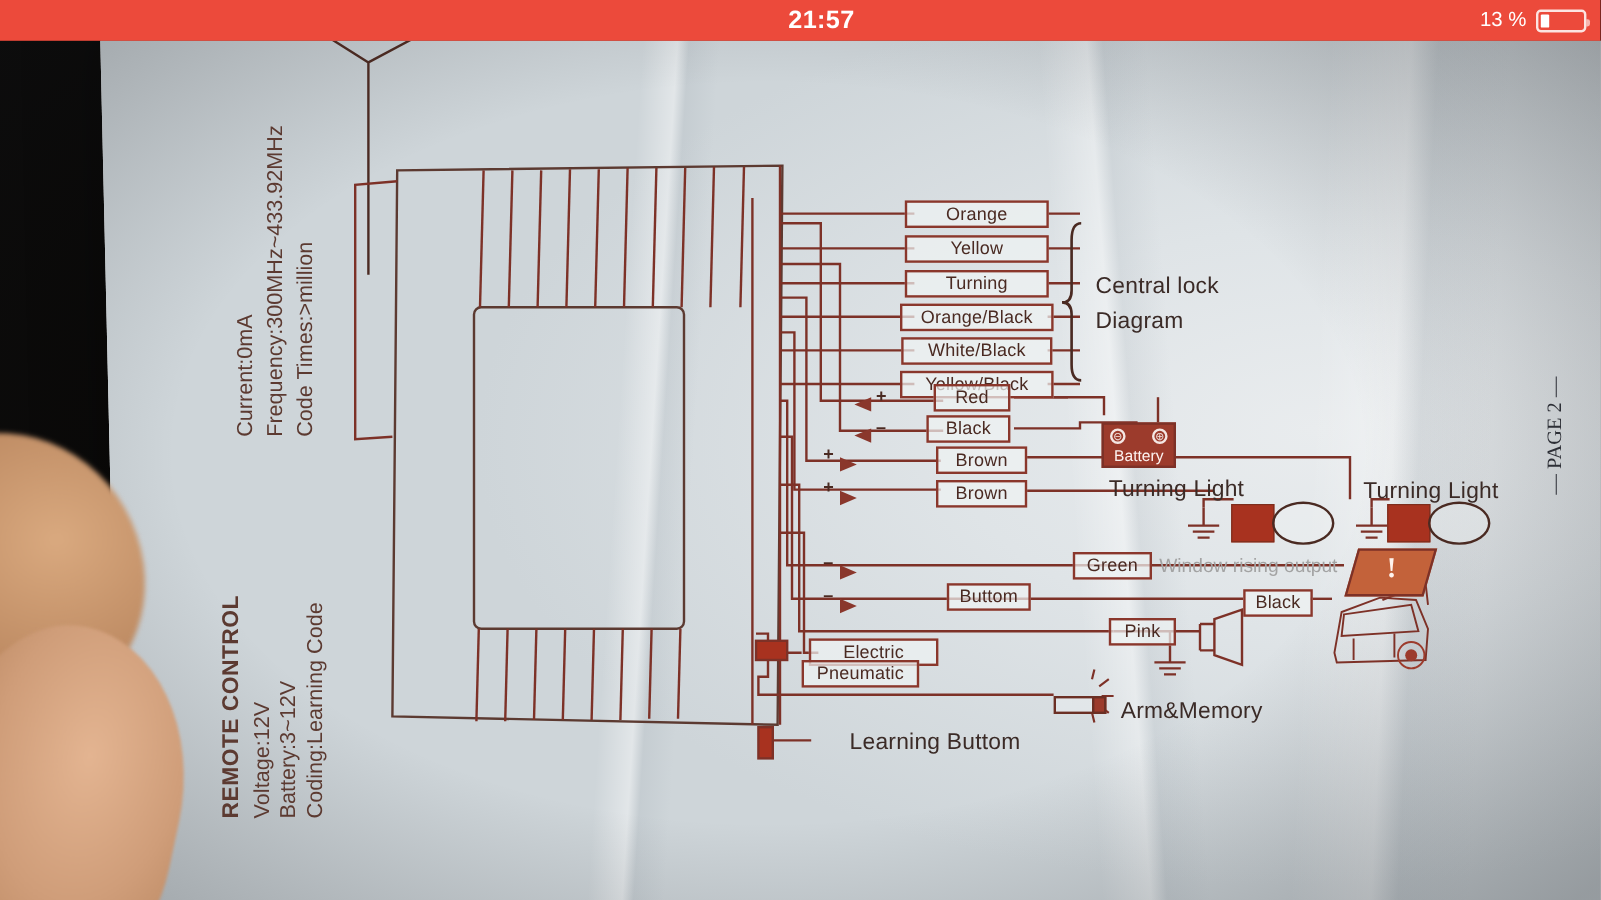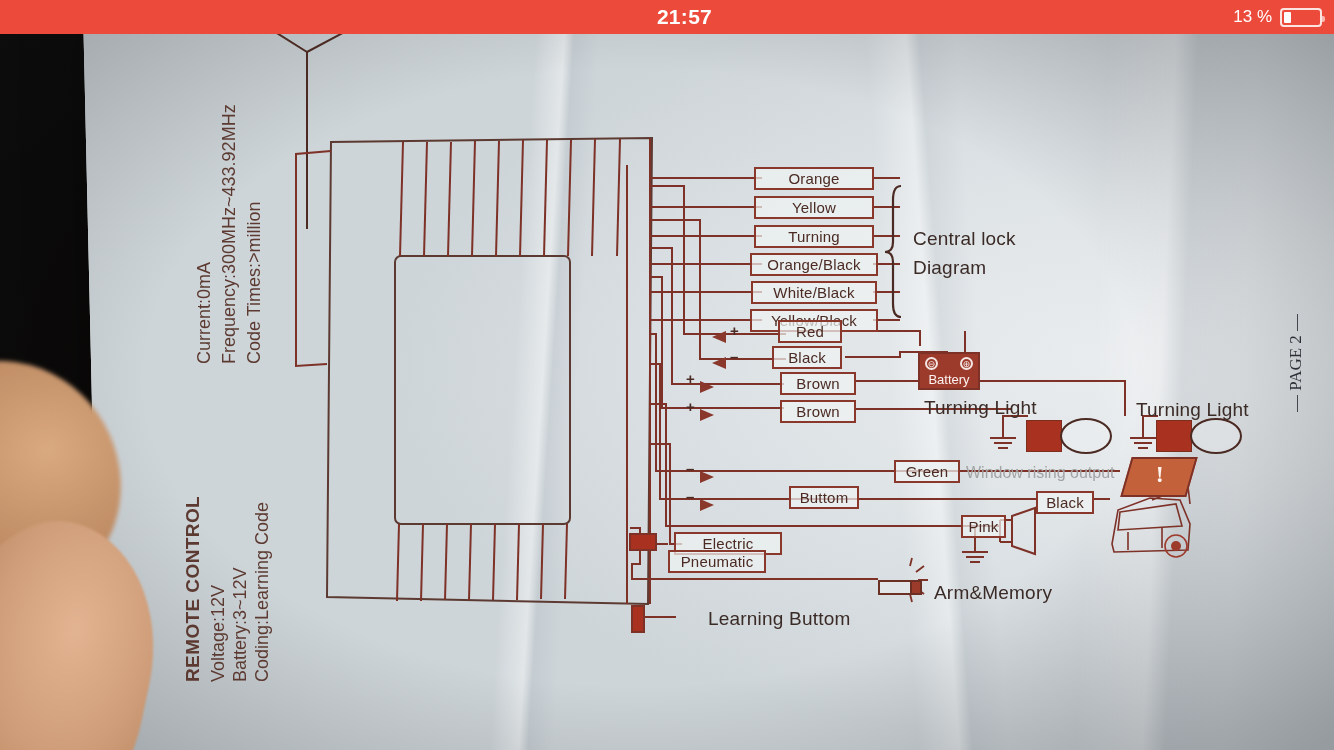--- a/index.html
+++ b/index.html
@@ -384,21 +384,21 @@
         </div>
 
       <div class="sign" style="left:686px; top:426px;">–</div>
       <div class="wirebox" style="left:894px; top:426px; width:66px;">Green</div>
       <div class="lbl" style="left:966px; top:430px; font-size:16px;">Window rising output</div>
 
       <div class="sign" style="left:686px; top:454px;">–</div>
       <div class="wirebox" style="left:789px; top:452px; width:70px;">Buttom</div>
 
       <div class="wirebox" style="left:1036px; top:457px; width:58px;">Black</div>
-      <div class="wirebox" style="left:924px; top:481px; width:45px;margin-left:37px;">Pink</div>
+      <div class="wirebox" style="left:924px; top:481px; width:56px;">Pink</div>
 
       <div class="windowicon" style="left:1126px; top:423px;">
           <b>!</b>
         </div>
 
       <div class="wirebox" style="left:674px; top:498px; width:108px;">Electric</div>
       <div class="wirebox" style="left:668px; top:516px; width:98px;">Pneumatic</div>
 
       <div class="armled" style="left:878px; top:546px;">
         <span class="body"></span>

